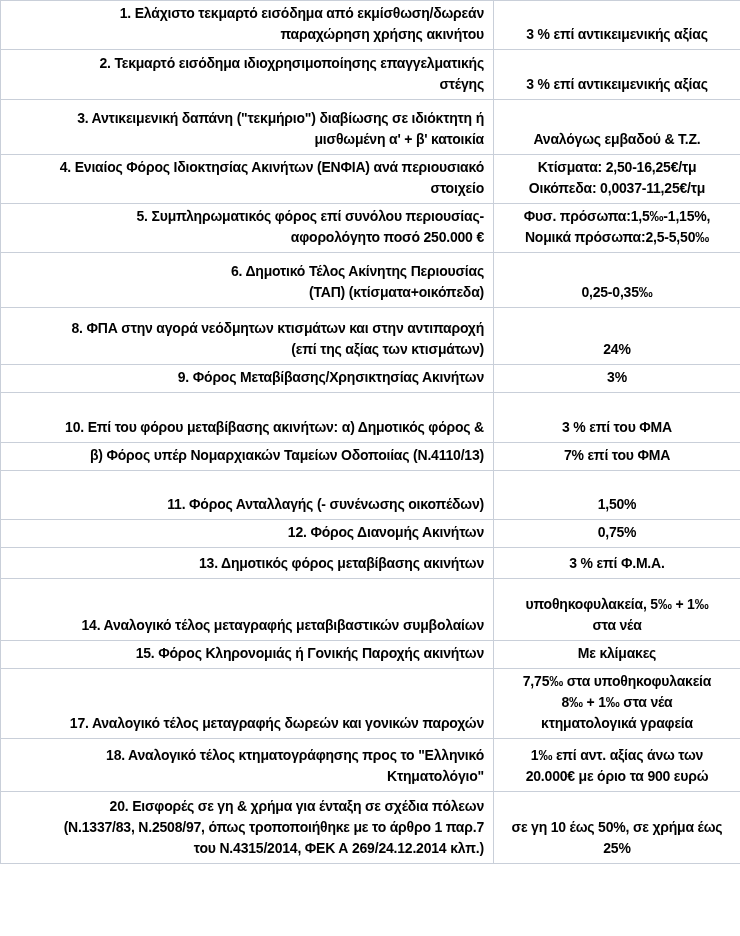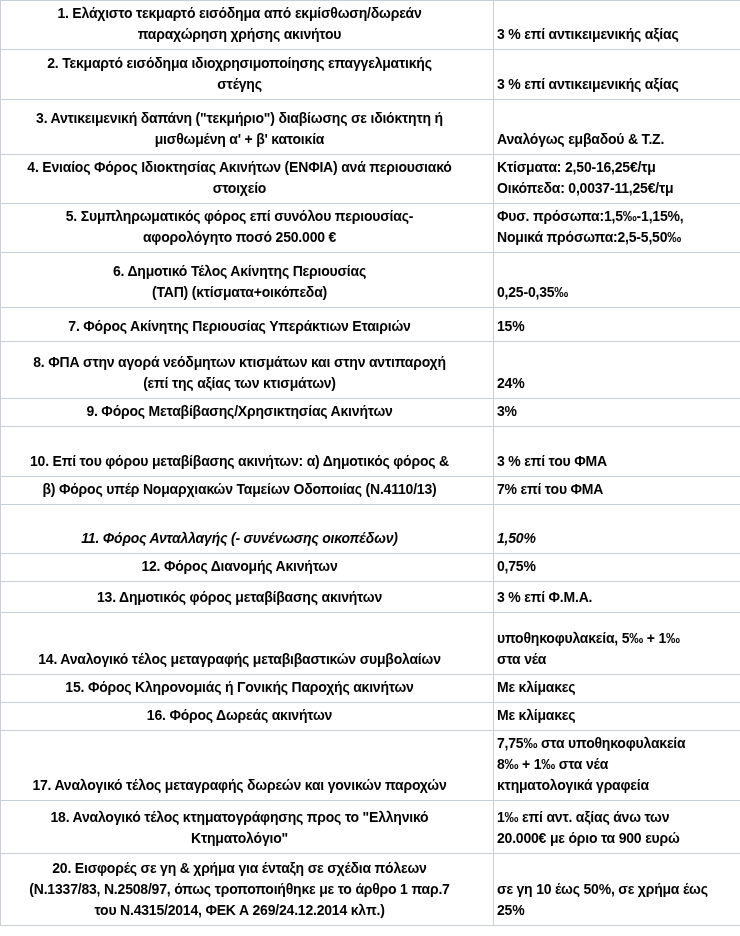--- a/index.html
+++ b/index.html
@@ -26,24 +26,25 @@
   }
   table.tax-table col.c-label { width: 493px; }
   table.tax-table col.c-value { width: 247px; }
   table.tax-table td {
     border: 1px solid #c9cfd9;
     vertical-align: bottom;
     overflow: hidden;
     white-space: pre-line;
   }
   td.label-cell {
-    text-align: center;
-    padding: 2px 20px 4px 5px;
+    text-align: right;
+    padding: 2px 9px 4px 5px;
   }
   td.value-cell {
+    text-align: center;
     padding: 2px 3px 4px 3px;
   }
   td.joined {
     border-top: hidden;
     margin-left: 28px;
   }
 </style>
 </head>
 <body>
 
@@ -79,64 +80,56 @@
           <td class="label-cell">5. Συμπληρωματικός φόρος επί συνόλου περιουσίας-
 αφορολόγητο ποσό 250.000 €</td>
           <td class="value-cell">Φυσ. πρόσωπα:1,5‰-1,15%,
 Νομικά πρόσωπα:2,5-5,50‰</td>
         </tr>
         <tr style="height: 55px;">
           <td class="label-cell">6. Δημοτικό Τέλος Ακίνητης Περιουσίας
 (ΤΑΠ) (κτίσματα+οικόπεδα)</td>
           <td class="value-cell">0,25-0,35‰</td>
         </tr>
-        <tr style="height: 34px;">
-          <td class="label-cell">7. Φόρος Ακίνητης Περιουσίας Υπεράκτιων Εταιριών</td>
-          <td class="value-cell">15%</td>
-        </tr>
         <tr style="height: 57px;">
           <td class="label-cell">8. ΦΠΑ στην αγορά νεόδμητων κτισμάτων και στην αντιπαροχή
 (επί της αξίας των κτισμάτων)</td>
           <td class="value-cell">24%</td>
         </tr>
         <tr style="height: 28px;">
           <td class="label-cell">9. Φόρος Μεταβίβασης/Χρησικτησίας Ακινήτων</td>
           <td class="value-cell">3%</td>
         </tr>
         <tr style="height: 50px;">
           <td class="label-cell">10. Επί του φόρου μεταβίβασης ακινήτων: α) Δημοτικός φόρος &amp;</td>
           <td class="value-cell">3 % επί του ΦΜΑ</td>
         </tr>
         <tr style="height: 27px;">
           <td class="label-cell joined">β) Φόρος υπέρ Νομαρχιακών Ταμείων Οδοποιίας (Ν.4110/13)</td>
           <td class="value-cell">7% επί του ΦΜΑ</td>
         </tr>
-        <tr style="height: 49px; font-style: italic;">
+        <tr style="height: 49px;">
           <td class="label-cell">11. Φόρος Ανταλλαγής (- συνένωσης οικοπέδων)</td>
           <td class="value-cell">1,50%</td>
         </tr>
         <tr style="height: 26px;">
           <td class="label-cell">12. Φόρος Διανομής Ακινήτων</td>
           <td class="value-cell">0,75%</td>
         </tr>
         <tr style="height: 31px;">
           <td class="label-cell">13. Δημοτικός φόρος μεταβίβασης ακινήτων</td>
           <td class="value-cell">3 % επί Φ.Μ.Α.</td>
         </tr>
         <tr style="height: 62px;">
           <td class="label-cell">14. Αναλογικό τέλος μεταγραφής μεταβιβαστικών συμβολαίων</td>
           <td class="value-cell">υποθηκοφυλακεία, 5‰ + 1‰
 στα νέα</td>
         </tr>
         <tr style="height: 25px;">
           <td class="label-cell">15. Φόρος Κληρονομιάς ή Γονικής Παροχής ακινήτων</td>
-          <td class="value-cell">Με κλίμακες</td>
-        </tr>
-        <tr style="height: 22px;">
-          <td class="label-cell">16. Φόρος Δωρεάς ακινήτων</td>
           <td class="value-cell">Με κλίμακες</td>
         </tr>
         <tr style="height: 68px;">
           <td class="label-cell">17. Αναλογικό τέλος μεταγραφής δωρεών και γονικών παροχών</td>
           <td class="value-cell">7,75‰ στα υποθηκοφυλακεία
 8‰ + 1‰ στα νέα
 κτηματολογικά γραφεία</td>
         </tr>
         <tr style="height: 53px;">
           <td class="label-cell">18. Αναλογικό τέλος κτηματογράφησης προς το "Ελληνικό

